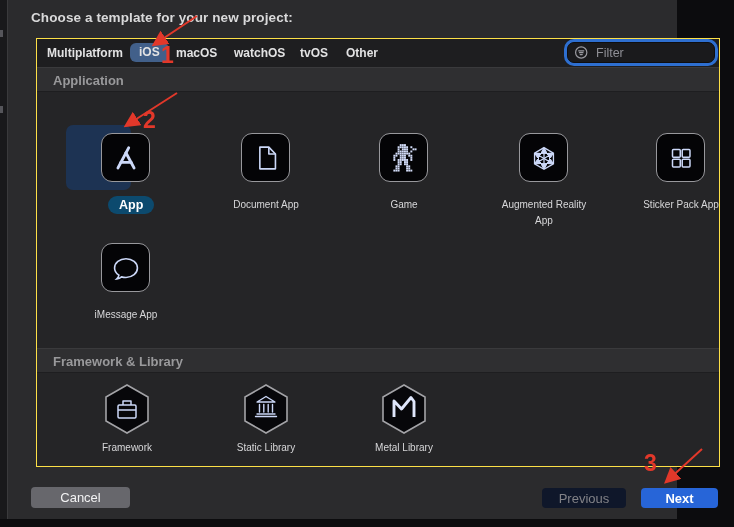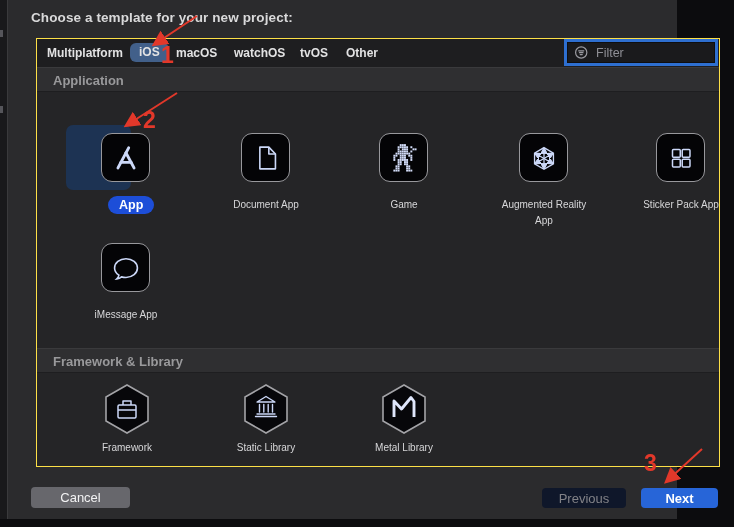--- a/index.html
+++ b/index.html
@@ -10,35 +10,35 @@
   .left-strip{position:absolute;left:0;top:0;width:7px;height:519px;background:#19191b;border-right:1px solid #3a3a3c;}
   .left-notch{position:absolute;left:0;width:3px;height:7px;background:#55555a;}
   .dialog{position:absolute;left:8px;top:0;width:669px;height:519px;background:#2b2b2d;}
   .title{position:absolute;left:23px;top:10px;font-size:13.5px;font-weight:700;color:#d9d9da;letter-spacing:.1px;}
 
   .chooser{position:absolute;left:28px;top:38px;width:682px;height:427px;border:1px solid #fde047;box-sizing:content-box;}
   .tabbar{position:absolute;left:0;top:0;width:682px;height:28px;background:#1e1e20;border-bottom:1px solid #424244;}
   .tab{position:absolute;top:0;height:28px;line-height:28px;font-size:12px;font-weight:600;color:#e2e2e3;cursor:default;}
   .tab.sel{top:4px;height:19px;line-height:19px;padding:0 9px;background:#42608a;border-radius:6px;}
   .filter-wrap{position:absolute;left:530px;top:3px;width:148px;height:21px;background:#1a1a1c;border:1px solid #0e0e10;
-               border-radius:0;box-shadow:0 0 0 3px #2e6fd0;display:flex;align-items:center;padding:0 6px;box-sizing:border-box;}
+               border-radius:7px;box-shadow:0 0 0 3px #2e6fd0;display:flex;align-items:center;padding:0 6px;box-sizing:border-box;}
   .filter-wrap input{flex:1;background:transparent;border:none;outline:none;color:#dcdcde;font-size:12.5px;min-width:0;
                      font-family:"Liberation Sans","DejaVu Sans",sans-serif;}
   .filter-wrap input::placeholder{color:#8f8f95;}
   .filter-ic{margin-right:5px;flex:0 0 auto;}
 
   .content{position:absolute;left:0;top:28px;width:682px;height:399px;background:#252527;}
   .sect-head{position:absolute;left:0;width:682px;height:25px;background:#2f2f31;border-top:1px solid #3a3a3c;
              border-bottom:1px solid #1e1e20;line-height:25px;padding-left:16px;box-sizing:border-box;
              font-size:13px;font-weight:700;color:#99999b;}
   .tile{position:absolute;width:49px;height:49px;background:#040406;border:1.5px solid #98989c;border-radius:11px;
         display:flex;align-items:center;justify-content:center;box-sizing:border-box;}
   .sel-hl{position:absolute;left:29px;top:58px;width:65px;height:65px;background:#1d3353;border-radius:7px;}
   .item-label{position:absolute;width:124px;text-align:center;font-size:10px;color:#d7d7d9;line-height:16px;}
-  .pill{position:absolute;padding:2px 11px;background:#1d4ed8;border-radius:10px;color:#ffffff;font-size:12.5px;font-weight:600;}
+  .pill{position:absolute;padding:2px 11px;background:#0c4a6e;border-radius:10px;color:#ffffff;font-size:12.5px;font-weight:600;}
   .glyph{stroke:#ccd8f8;fill:none;}
 
   .btn{position:absolute;border:none;border-radius:4px;font-size:13px;text-align:center;
        font-family:"Liberation Sans","DejaVu Sans",sans-serif;cursor:default;}
   .btn-cancel{left:23px;top:487px;width:99px;height:21px;background:#67676c;color:#f3f3f4;}
   .btn-prev{left:534px;top:488px;width:84px;height:20px;background:#0f172a;color:#828287;}
   .btn-next{left:633px;top:488px;width:77px;height:20px;background:#2765d8;color:#ffffff;font-weight:600;}
 
   .bottom-strip{position:absolute;left:0;top:519px;width:734px;height:8px;background:#0c0c0e;}
   .annot-svg{position:absolute;left:0;top:0;z-index:50;pointer-events:none;}

